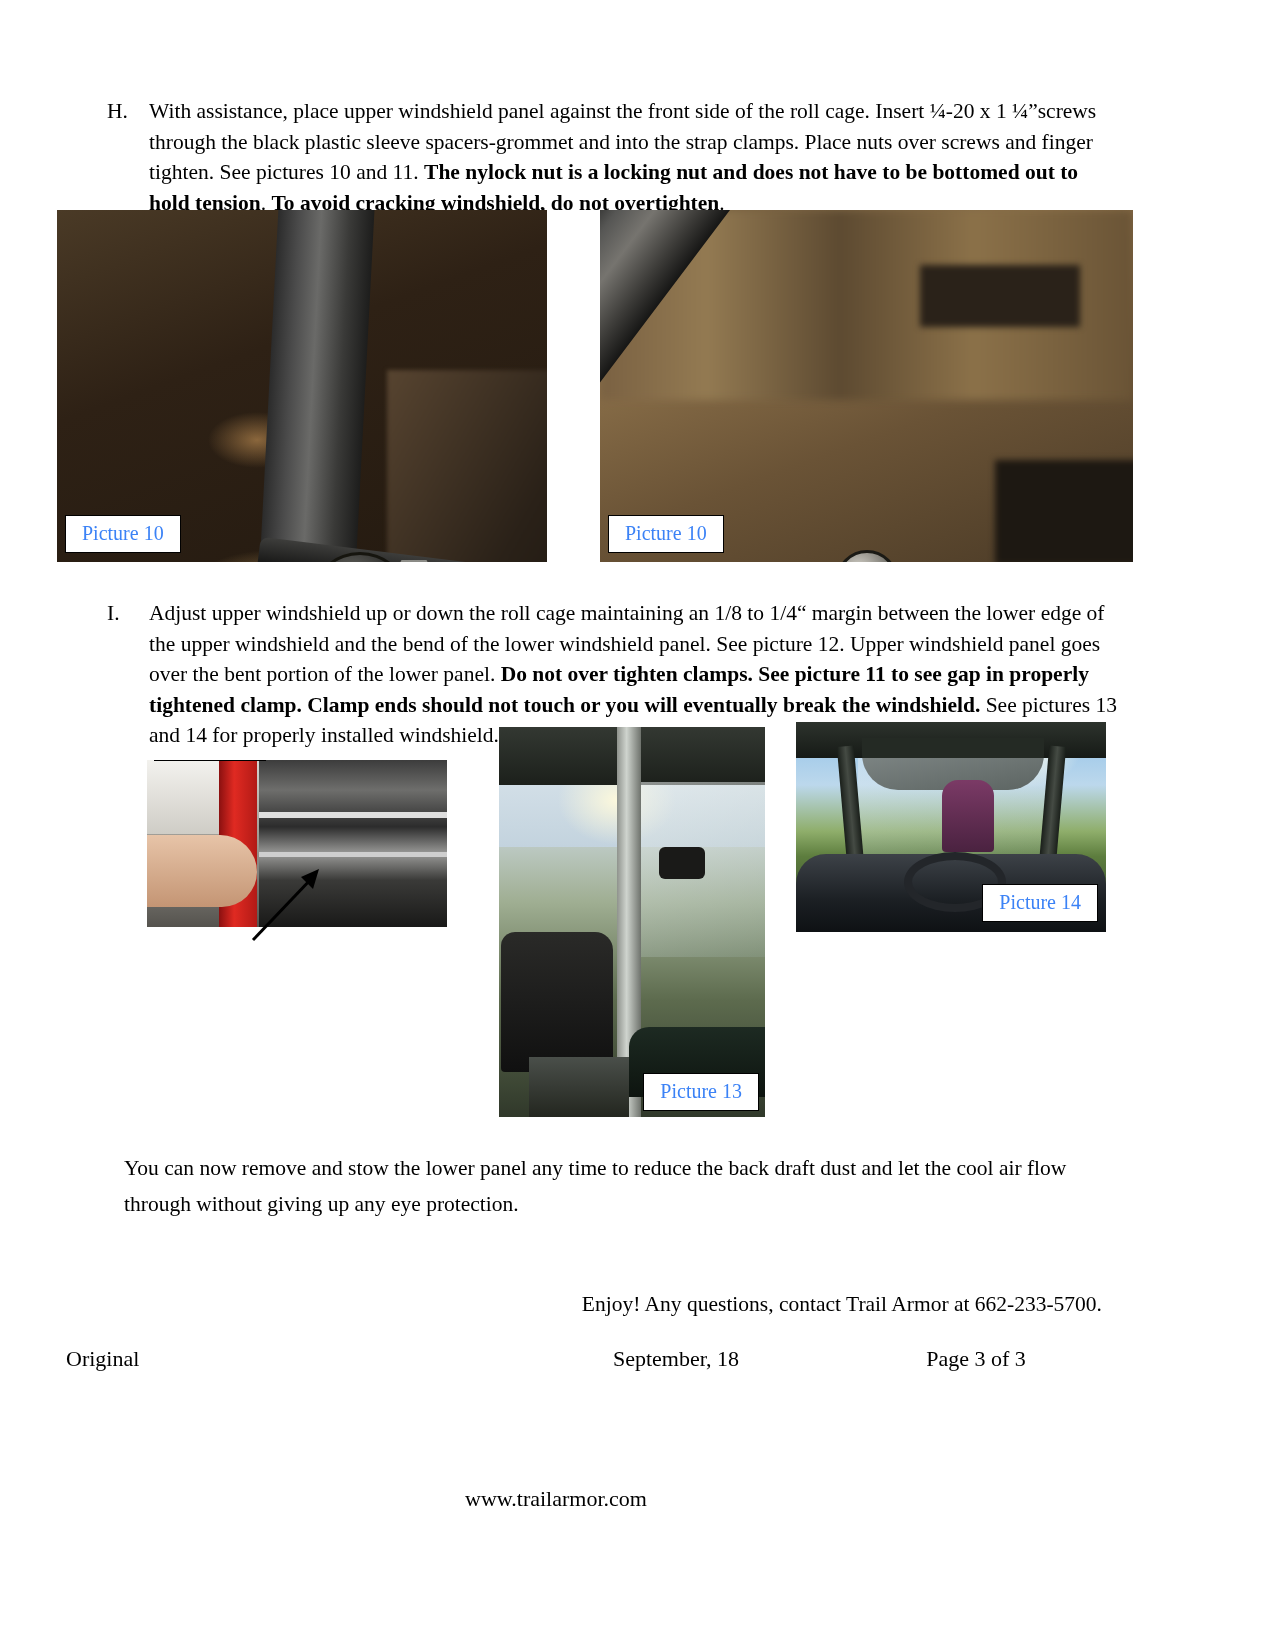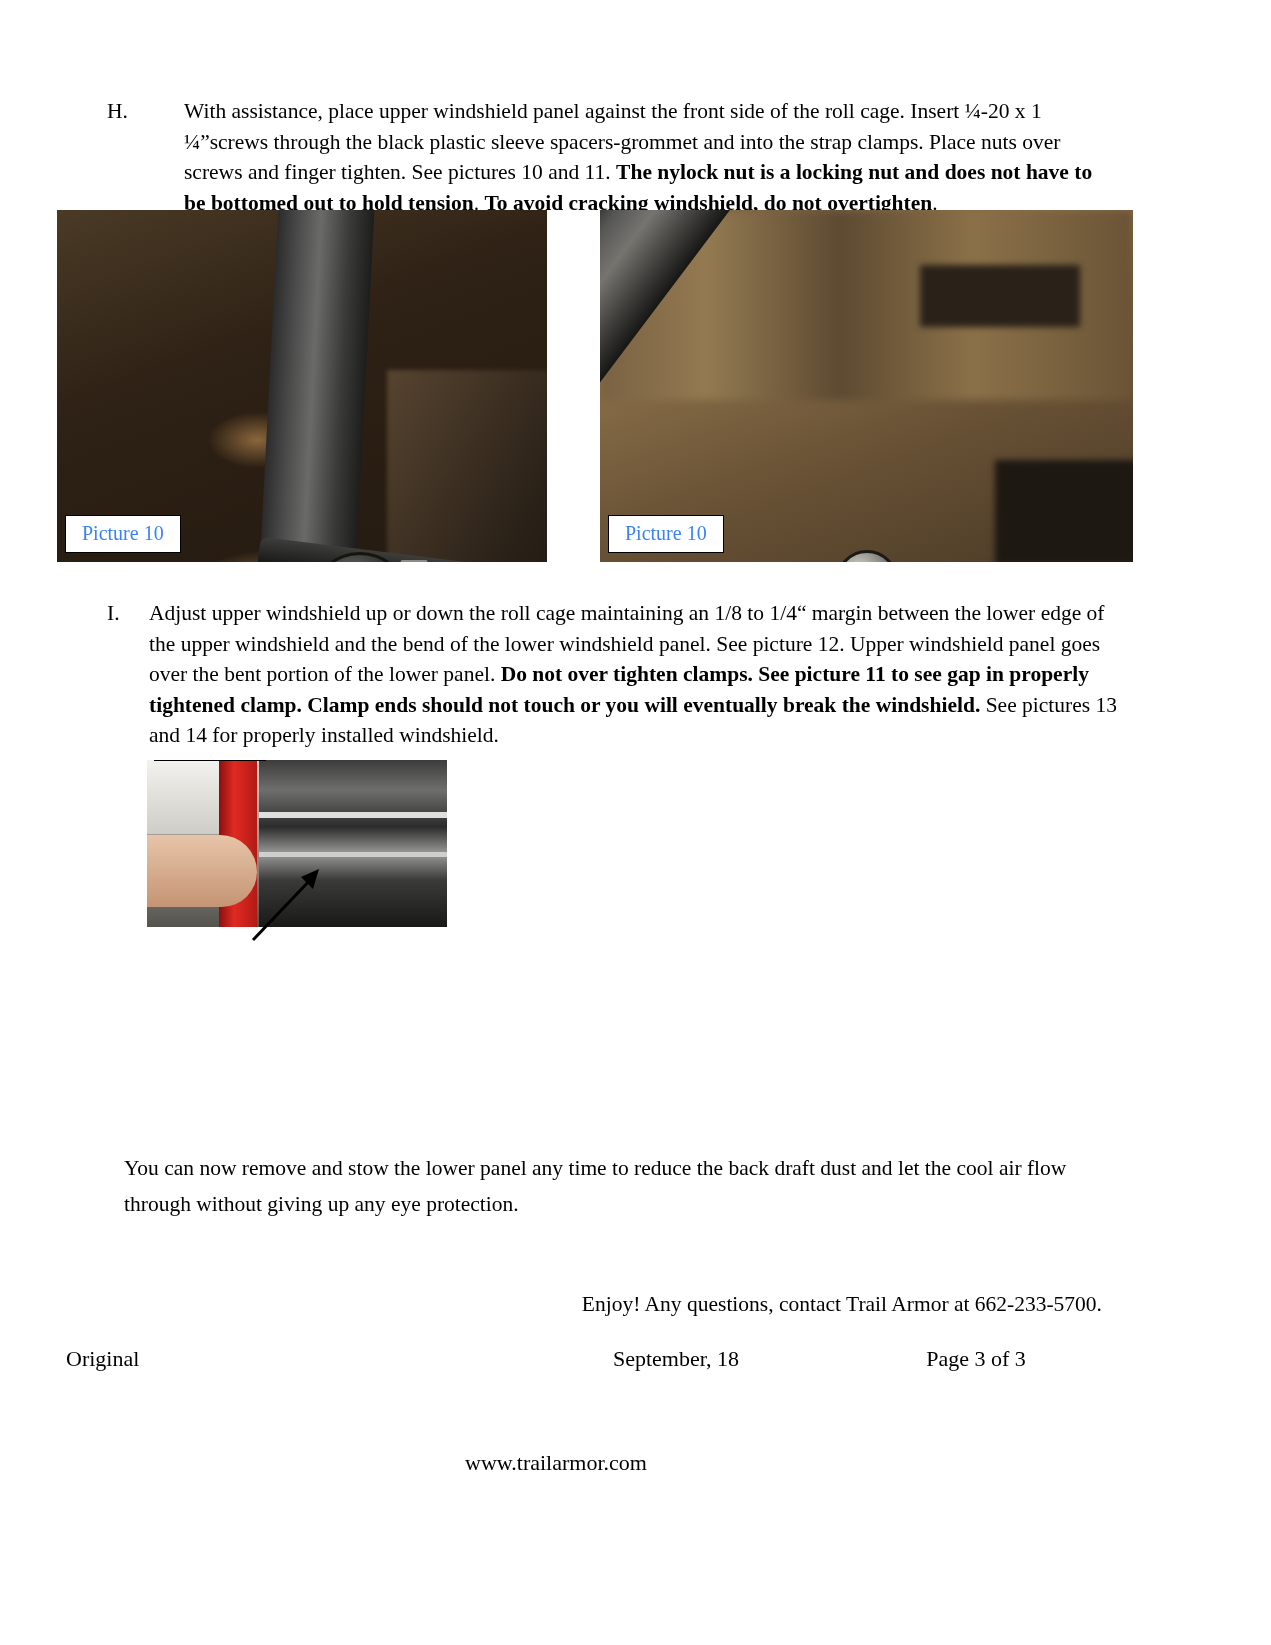--- a/index.html
+++ b/index.html
@@ -30,21 +30,21 @@
     line-height: 30.5px;
   }
   .list-body {
     font-size: 21.5px;
     line-height: 30.5px;
     text-align: left;
   }
   .list-body b { font-weight: bold; }
 
   #para-h { left: 107px; top: 96px; width: 1010px; }
-  #para-h .list-body { width: 968px; margin-left: 35px; }
+  #para-h .list-body { width: 968px; }
 
   #para-i { left: 107px; top: 598px; width: 1010px; }
   #para-i .list-body { width: 968px; }
 
   .plain-para {
     position: absolute;
     font-size: 21.5px;
     line-height: 36px;
   }
   #para-closing {
@@ -304,21 +304,21 @@
   .footer-mid  { width: 300px; text-align: center; }
   .footer-right{ width: 300px; text-align: center; }
   .footer-url {
     position: absolute;
     left: 66px;
     top: 1450px;
     width: 1140px;
     text-align: center;
     font-size: 22px;
   }
-  .footer-url span { margin-left: -160px; display: inline-block; }
+  .footer-url span { margin-left: -160px; display: inline-block; margin-top: 36px; }
 </style>
 </head>
 <body>
 
 <div class="page">
 
   <div class="list-item" id="para-h">
     <div class="list-marker">H.</div>
     <div class="list-body">
       <span>With assistance, place upper windshield panel against the front side of the roll cage. Insert ¼-20 x 1 ¼”screws through the black plastic sleeve spacers-grommet and into the strap clamps.  Place nuts over screws and finger tighten.  See pictures 10 and 11. </span><b>The nylock nut is a locking nut and does not have to be bottomed out to hold tension</b><span>. </span><b>To avoid cracking windshield, do not overtighten</b><span>.</span>
@@ -362,21 +362,47 @@
     <div class="redbar"></div>
     <div class="panel"></div>
     <div class="hand"></div>
     <div class="cap">Picture 12</div>
   </div>
   <svg class="arrow" style="position:absolute;left:243px;top:855px;width:90px;height:90px;" viewBox="0 0 90 90">
     <line x1="10" y1="85" x2="70" y2="22" stroke="#000" stroke-width="3"></line>
     <polygon points="76,14 58,22 70,34" fill="#000"></polygon>
   </svg>
 
-
+  <div class="photo" id="pic13">
+    <div class="bg"></div>
+    <div class="sky"></div>
+    <div class="flare"></div>
+    <div class="roof"></div>
+    <div class="windshield"></div>
+    <div class="pillar"></div>
+    <div class="mirror"></div>
+    <div class="seat"></div>
+    <div class="door"></div>
+    <div class="hood"></div>
+    <div class="cap">Picture 13</div>
+  </div>
+
+  <div class="photo" id="pic14">
+    <div class="bg"></div>
+    <div class="sun"></div>
+    <div class="roof"></div>
+    <div class="roofcurve"></div>
+    <div class="glass"></div>
+    <div class="pillarL"></div>
+    <div class="pillarR"></div>
+    <div class="seat"></div>
+    <div class="dash"></div>
+    <div class="wheel"></div>
+    <div class="cap">Picture 14</div>
+  </div>
 
   <div class="plain-para" id="para-closing">You can now remove and stow the lower panel any time to reduce the back draft dust and let the cool air flow through without giving up any eye protection.</div>
   <div class="plain-para" id="para-enjoy">Enjoy!  Any questions, contact Trail Armor at 662-233-5700.</div>
 
   <div class="footer-row">
     <div class="footer-left">Original</div>
     <div class="footer-mid">September, 18</div>
     <div class="footer-right">Page 3 of 3</div>
   </div>
   <div class="footer-url">

